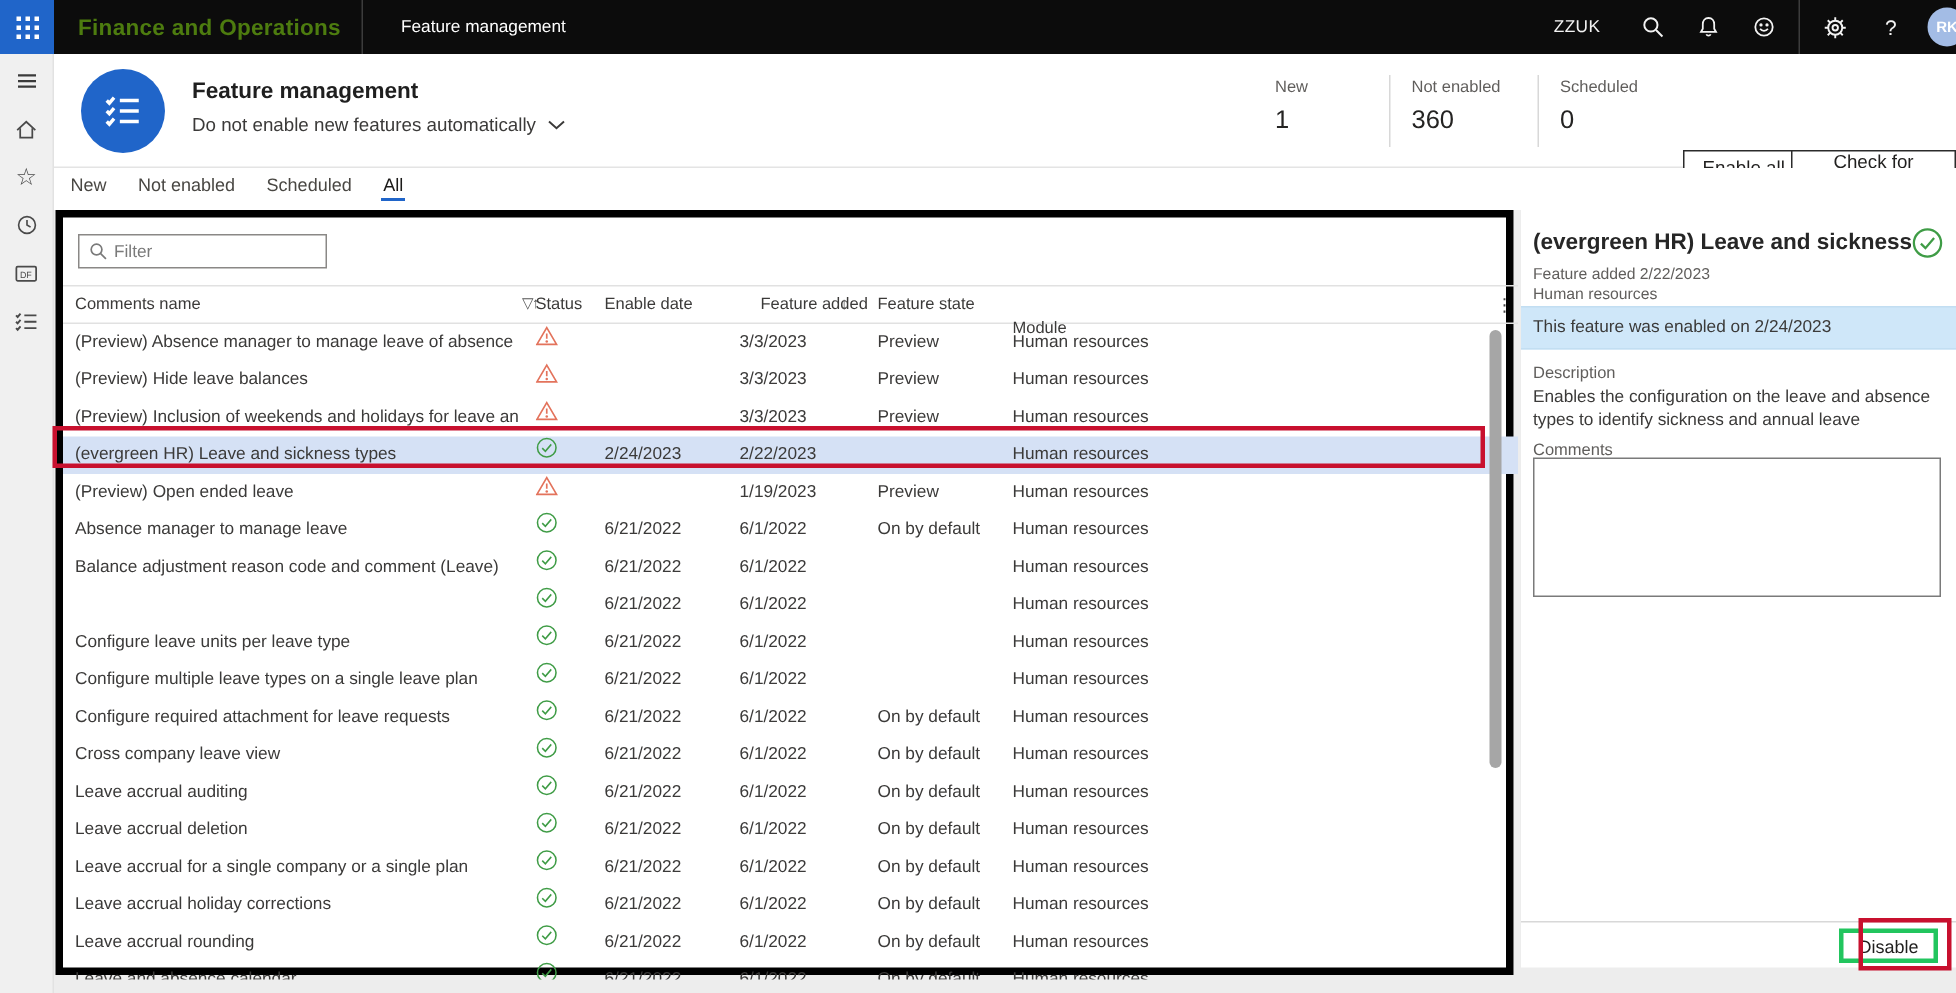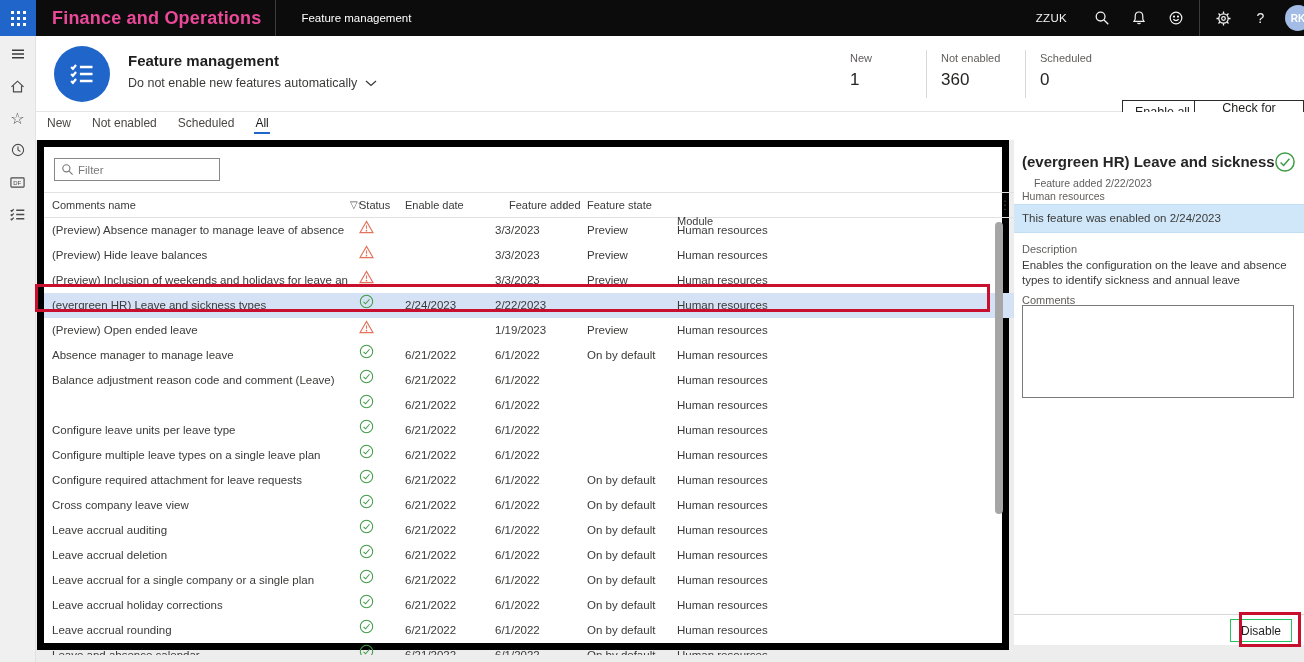--- a/index.html
+++ b/index.html
@@ -4,21 +4,21 @@
 <style>
   * { margin:0; padding:0; box-sizing:border-box; }
   html,body { width:1304px; height:662px; font-family:"Liberation Sans", sans-serif; }
   #app { position:relative; width:1304px; height:662px; background:#ededed; overflow:hidden; }
 
   
   .topbar { position:absolute; left:0; top:0; width:1304px; height:36px; background:#0c0c0c; display:flex; align-items:center; z-index:6; }
   .waffle { width:36px; height:36px; background:#2065c9; display:flex; align-items:center; justify-content:center; cursor:pointer; flex:0 0 36px; }
   .waffle-grid { display:grid; grid-template-columns:repeat(3,3px); grid-template-rows:repeat(3,3px); gap:3px; }
   .waffle-grid span { background:#fff; width:3px; height:3px; }
-  .app-title { color:#ec4899; font-weight:bold; font-size:18px; margin-left:16px; letter-spacing:.2px; }
+  .app-title { color:#4d7c0f; font-weight:bold; font-size:15px; margin-left:16px; letter-spacing:.2px; }
   .tb-divider { width:1px; height:36px; background:#3c3c3c; margin-left:14px; }
   .crumb { color:#fff; font-size:11.5px; margin-left:25px; }
   .tb-right { margin-left:auto; display:flex; align-items:center; height:36px; }
   .tb-item { height:36px; display:flex; align-items:center; justify-content:center; color:#f3f3f3; cursor:pointer; }
   .tb-company { font-size:11.5px; padding:0 16px; letter-spacing:.3px; }
   .tb-icon { width:37px; }
   .tb-sep { width:1px; height:36px; background:#3c3c3c; margin:0 5px; }
   .tb-help { font-size:14px; width:37px; }
   .avatar { width:26px; height:26px; border-radius:50%; background:#a3bce5; color:#fff; font-size:10px; font-weight:bold; display:flex; align-items:center; justify-content:center; margin-left:6px; margin-right:-7px; flex:0 0 26px; }
 
@@ -41,21 +41,21 @@
   .btn-enable-all { left:1086px; }
   .btn-check-updates { left:1158px; }
 
   
   .tabs { position:absolute; left:36px; top:112px; width:1268px; height:28px; background:#fff; display:flex; align-items:flex-start; padding-left:10px; gap:19px; z-index:1; }
   .tab { font-size:12px; color:#494743; padding:4px 1px 6px; cursor:pointer; position:relative; }
   .tab.active { color:#1b1a19; }
   .tab.active::after { content:""; position:absolute; left:0; right:0; bottom:2px; height:2px; background:#2065c9; }
 
   
-  .grid-panel { position:absolute; left:37px; top:140px; width:972px; height:510px; background:#fff; border:7px solid #000000; z-index:1; }
+  .grid-panel { position:absolute; left:37px; top:140px; width:972px; height:510px; background:#fff; border:5px solid #000000; z-index:1; }
   .filter-box { position:absolute; left:10px; top:11px; width:166px; height:23px; border:1px solid #8a8886; background:#fff; display:flex; align-items:center; }
   .filter-box svg { margin:0 4px 0 6px; flex:0 0 auto; }
   .filter-input { border:none; outline:none; width:130px; font-size:11.5px; font-family:"Liberation Sans",sans-serif; color:#3b3a39; background:transparent; }
   .filter-input::placeholder { color:#7a7a7a; }
   .grid-header { position:absolute; left:0; top:45px; width:970px; height:26px; border-top:1px solid #e1e1e1; border-bottom:1px solid #e1e1e1; font-size:11px; color:#3b3a39; }
   .gh-cell { position:absolute; top:0; line-height:24px; white-space:nowrap; cursor:pointer; }
   .gh-glyph { position:absolute; top:0; line-height:24px; font-size:10px; color:#555; cursor:pointer; letter-spacing:-1px; }
   .more-options { position:absolute; left:953px; top:45px; width:16px; height:26px; line-height:26px; text-align:center; font-size:12px; color:#444; cursor:pointer; }
   .grid-body { position:absolute; left:0; top:71px; width:970px; height:437px; overflow:hidden; }
   .grow { position:relative; height:25px; cursor:pointer; }
@@ -75,29 +75,29 @@
   .gh-sort   { left:518px; font-size:11px; letter-spacing:0; }
   .gh-state  { left:543px; }
   .gh-module { left:633px;margin-top:16px; }
   .vscroll { position:absolute; left:950px; top:71px; width:11px; height:437px; cursor:pointer; }
   .vthumb { position:absolute; left:1px; top:4px; width:8px; height:292px; border-radius:4px; background:#a6a6a6; cursor:grab; }
 
   
   .details { position:absolute; left:1014px; top:140px; width:290px; height:505px; background:#fff; z-index:1; }
   .dt-title { position:absolute; left:8px; top:13px; width:252px; font-size:15px; font-weight:bold; color:#262626; white-space:nowrap; overflow:hidden; }
   .dt-check { position:absolute; right:8px; top:11px; }
-  .dt-added { position:absolute; left:8px; top:37px; font-size:10.5px; color:#605e5c;margin-left:12px; }
+  .dt-added { position:absolute; left:8px; top:37px; font-size:10.5px; color:#605e5c; }
   .dt-module { position:absolute; left:8px; top:50px; font-size:10.5px; color:#605e5c; }
   .dt-info { position:absolute; left:0; top:64px; width:290px; height:29px; background:#cfe7f9; border-top:1px solid #c2def2; border-bottom:1px solid #c2def2; font-size:11.5px; color:#3b3a39; line-height:27px; padding-left:8px; }
   .dt-desc-label { position:absolute; left:8px; top:103px; font-size:11px; color:#605e5c; }
   .dt-desc { position:absolute; left:8px; top:118px; width:276px; font-size:11.5px; color:#3b3a39; line-height:1.32; }
   .dt-comments-label { position:absolute; left:8px; top:154px; font-size:11px; color:#605e5c; }
   .dt-textarea { position:absolute; left:8px; top:165px; width:272px; height:93px; border:1px solid #7a7a7a; resize:none; font-family:"Liberation Sans",sans-serif; font-size:11.5px; outline:none; }
   .dt-divider { position:absolute; left:0; top:474px; width:290px; height:1px; background:#d8d8d8; }
-  .dt-disable { position:absolute; right:12px; top:479px; height:23px; padding:0 10px; background:#fff; border:1px solid #22c55e; font-size:12px; font-family:"Liberation Sans",sans-serif; color:#201f1e; cursor:pointer; }
+  .dt-disable { position:absolute; right:12px; top:479px; height:23px; padding:0 10px; background:#fff; border:3px solid #22c55e; font-size:12px; font-family:"Liberation Sans",sans-serif; color:#201f1e; cursor:pointer; }
 
   
   .anno { position:absolute; border:3px solid #c8102e; pointer-events:none; z-index:10; }
   .anno-row { left:35px; top:284px; width:955px; height:28px; }
   .anno-btn { left:1239px; top:612px; width:62px; height:35px; }
 </style>
 </head>
 <body>
 
 <div id="app">

